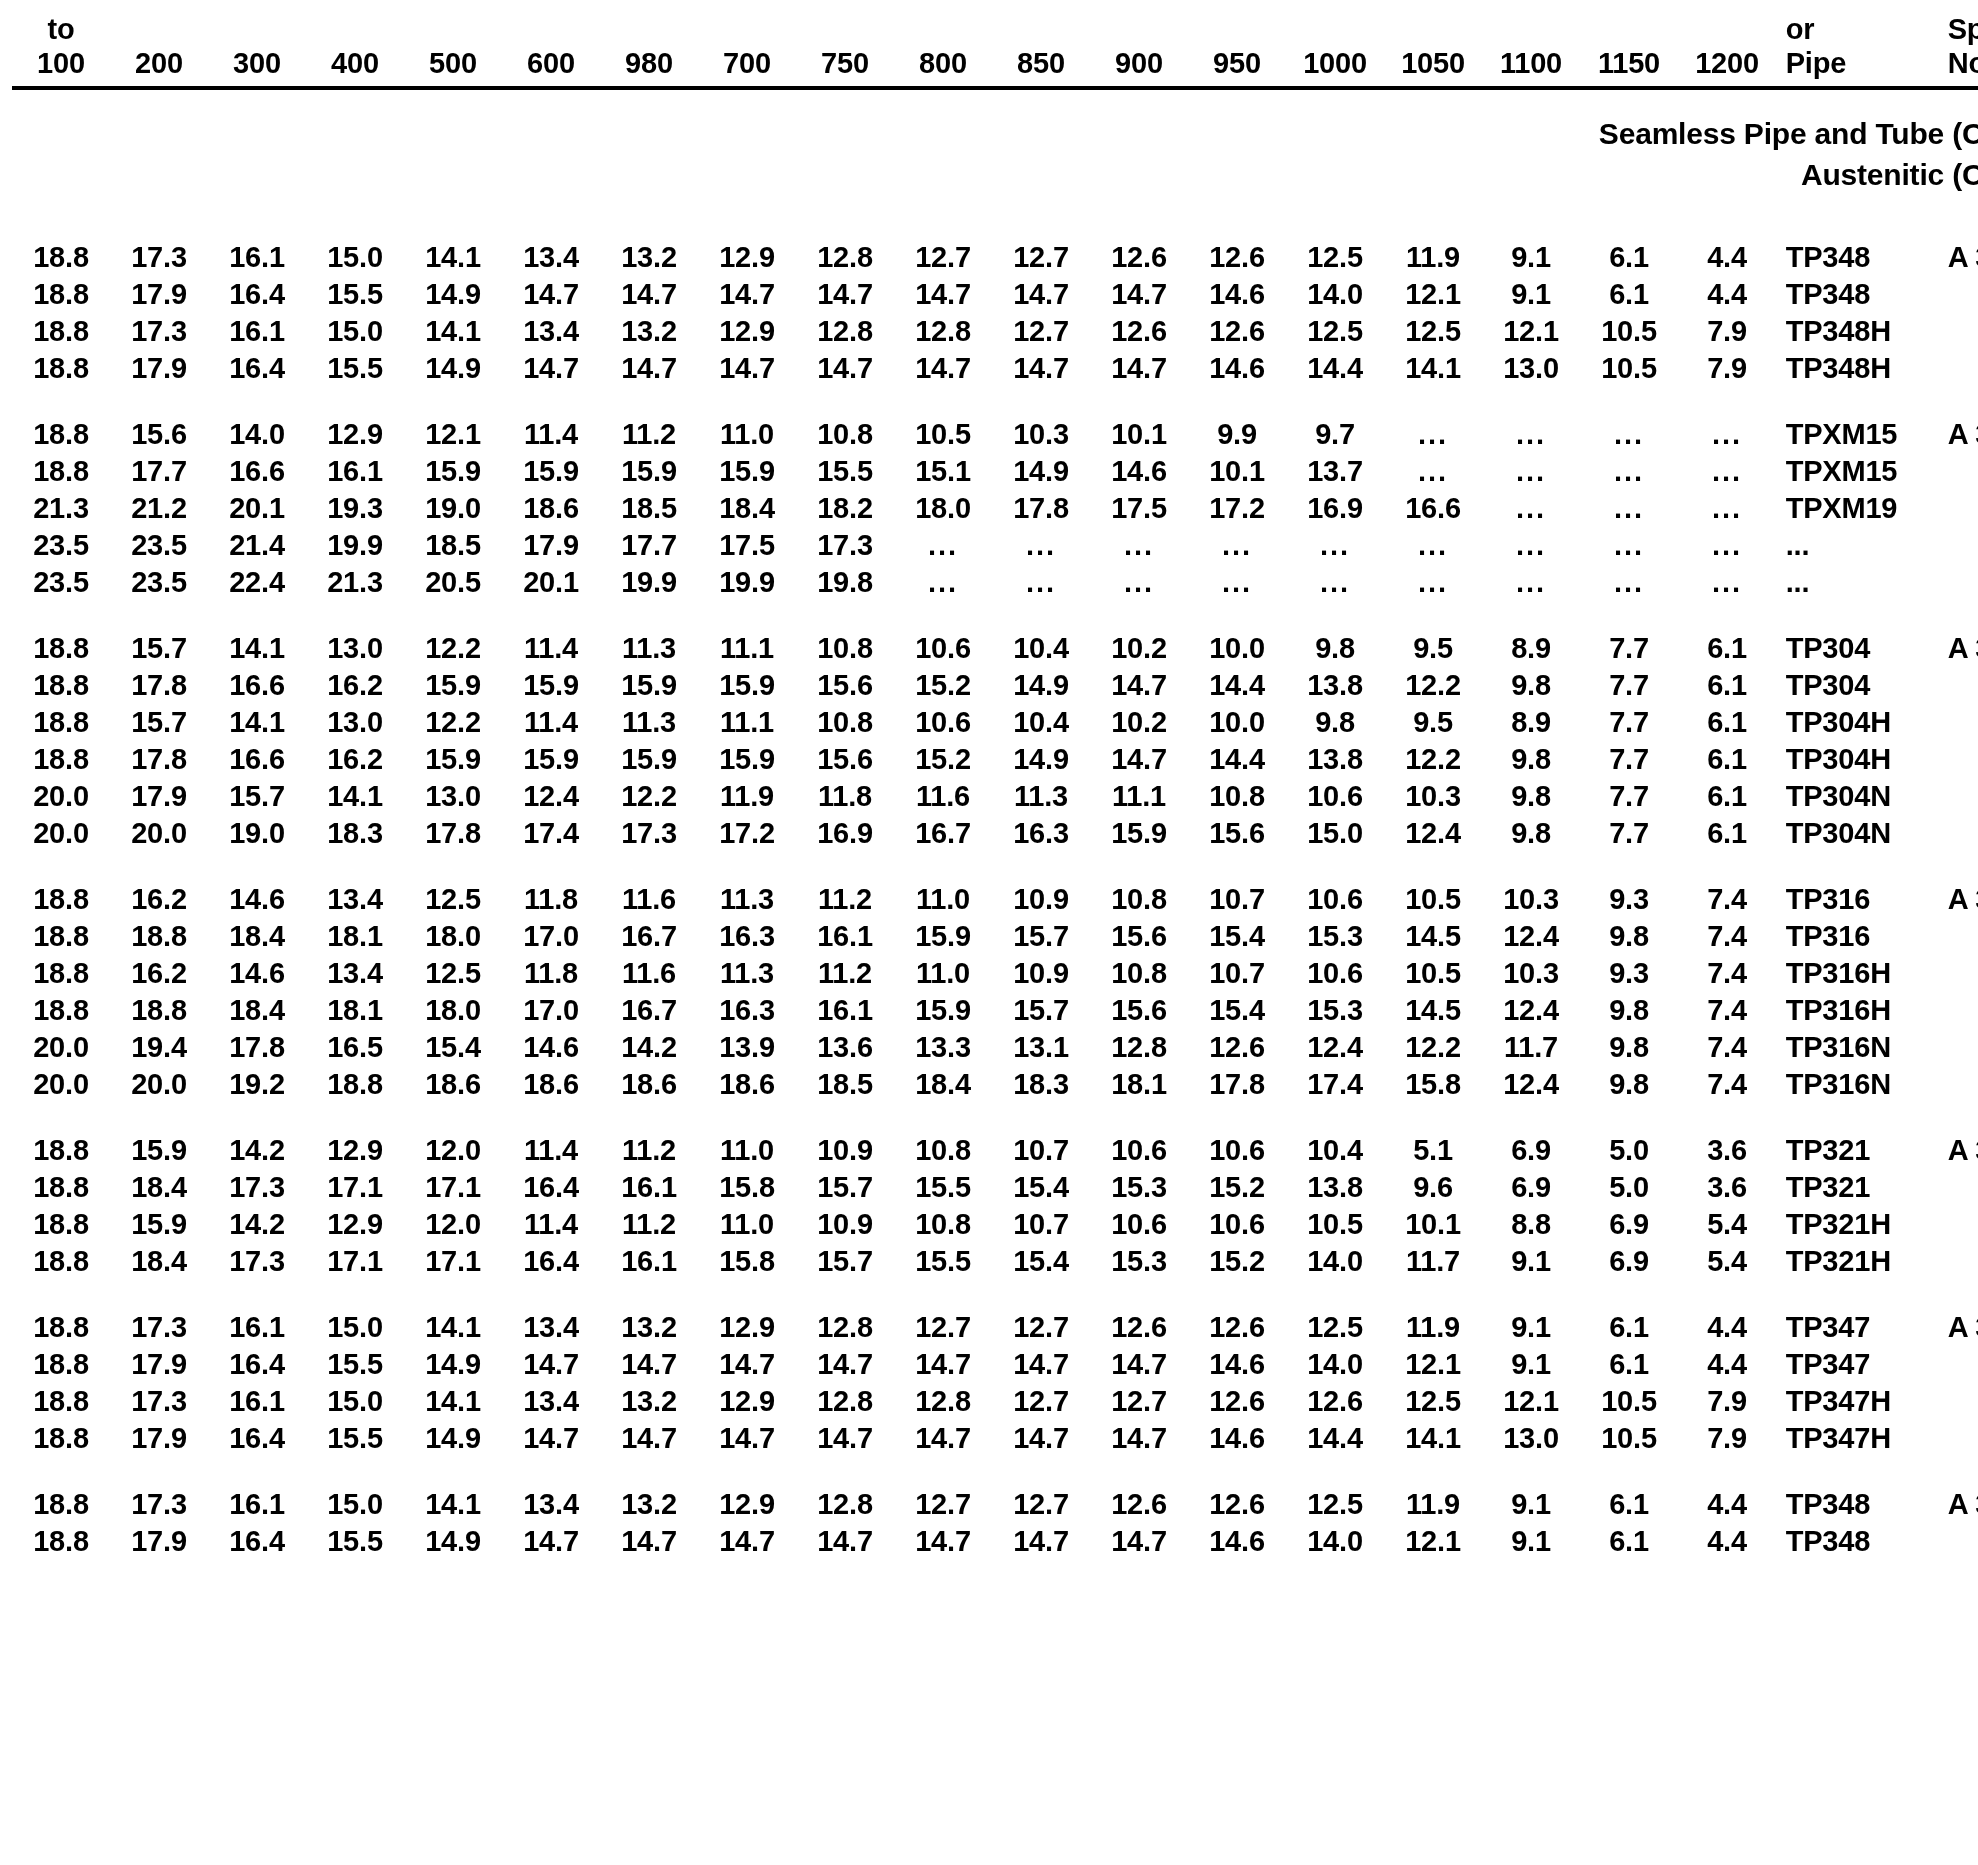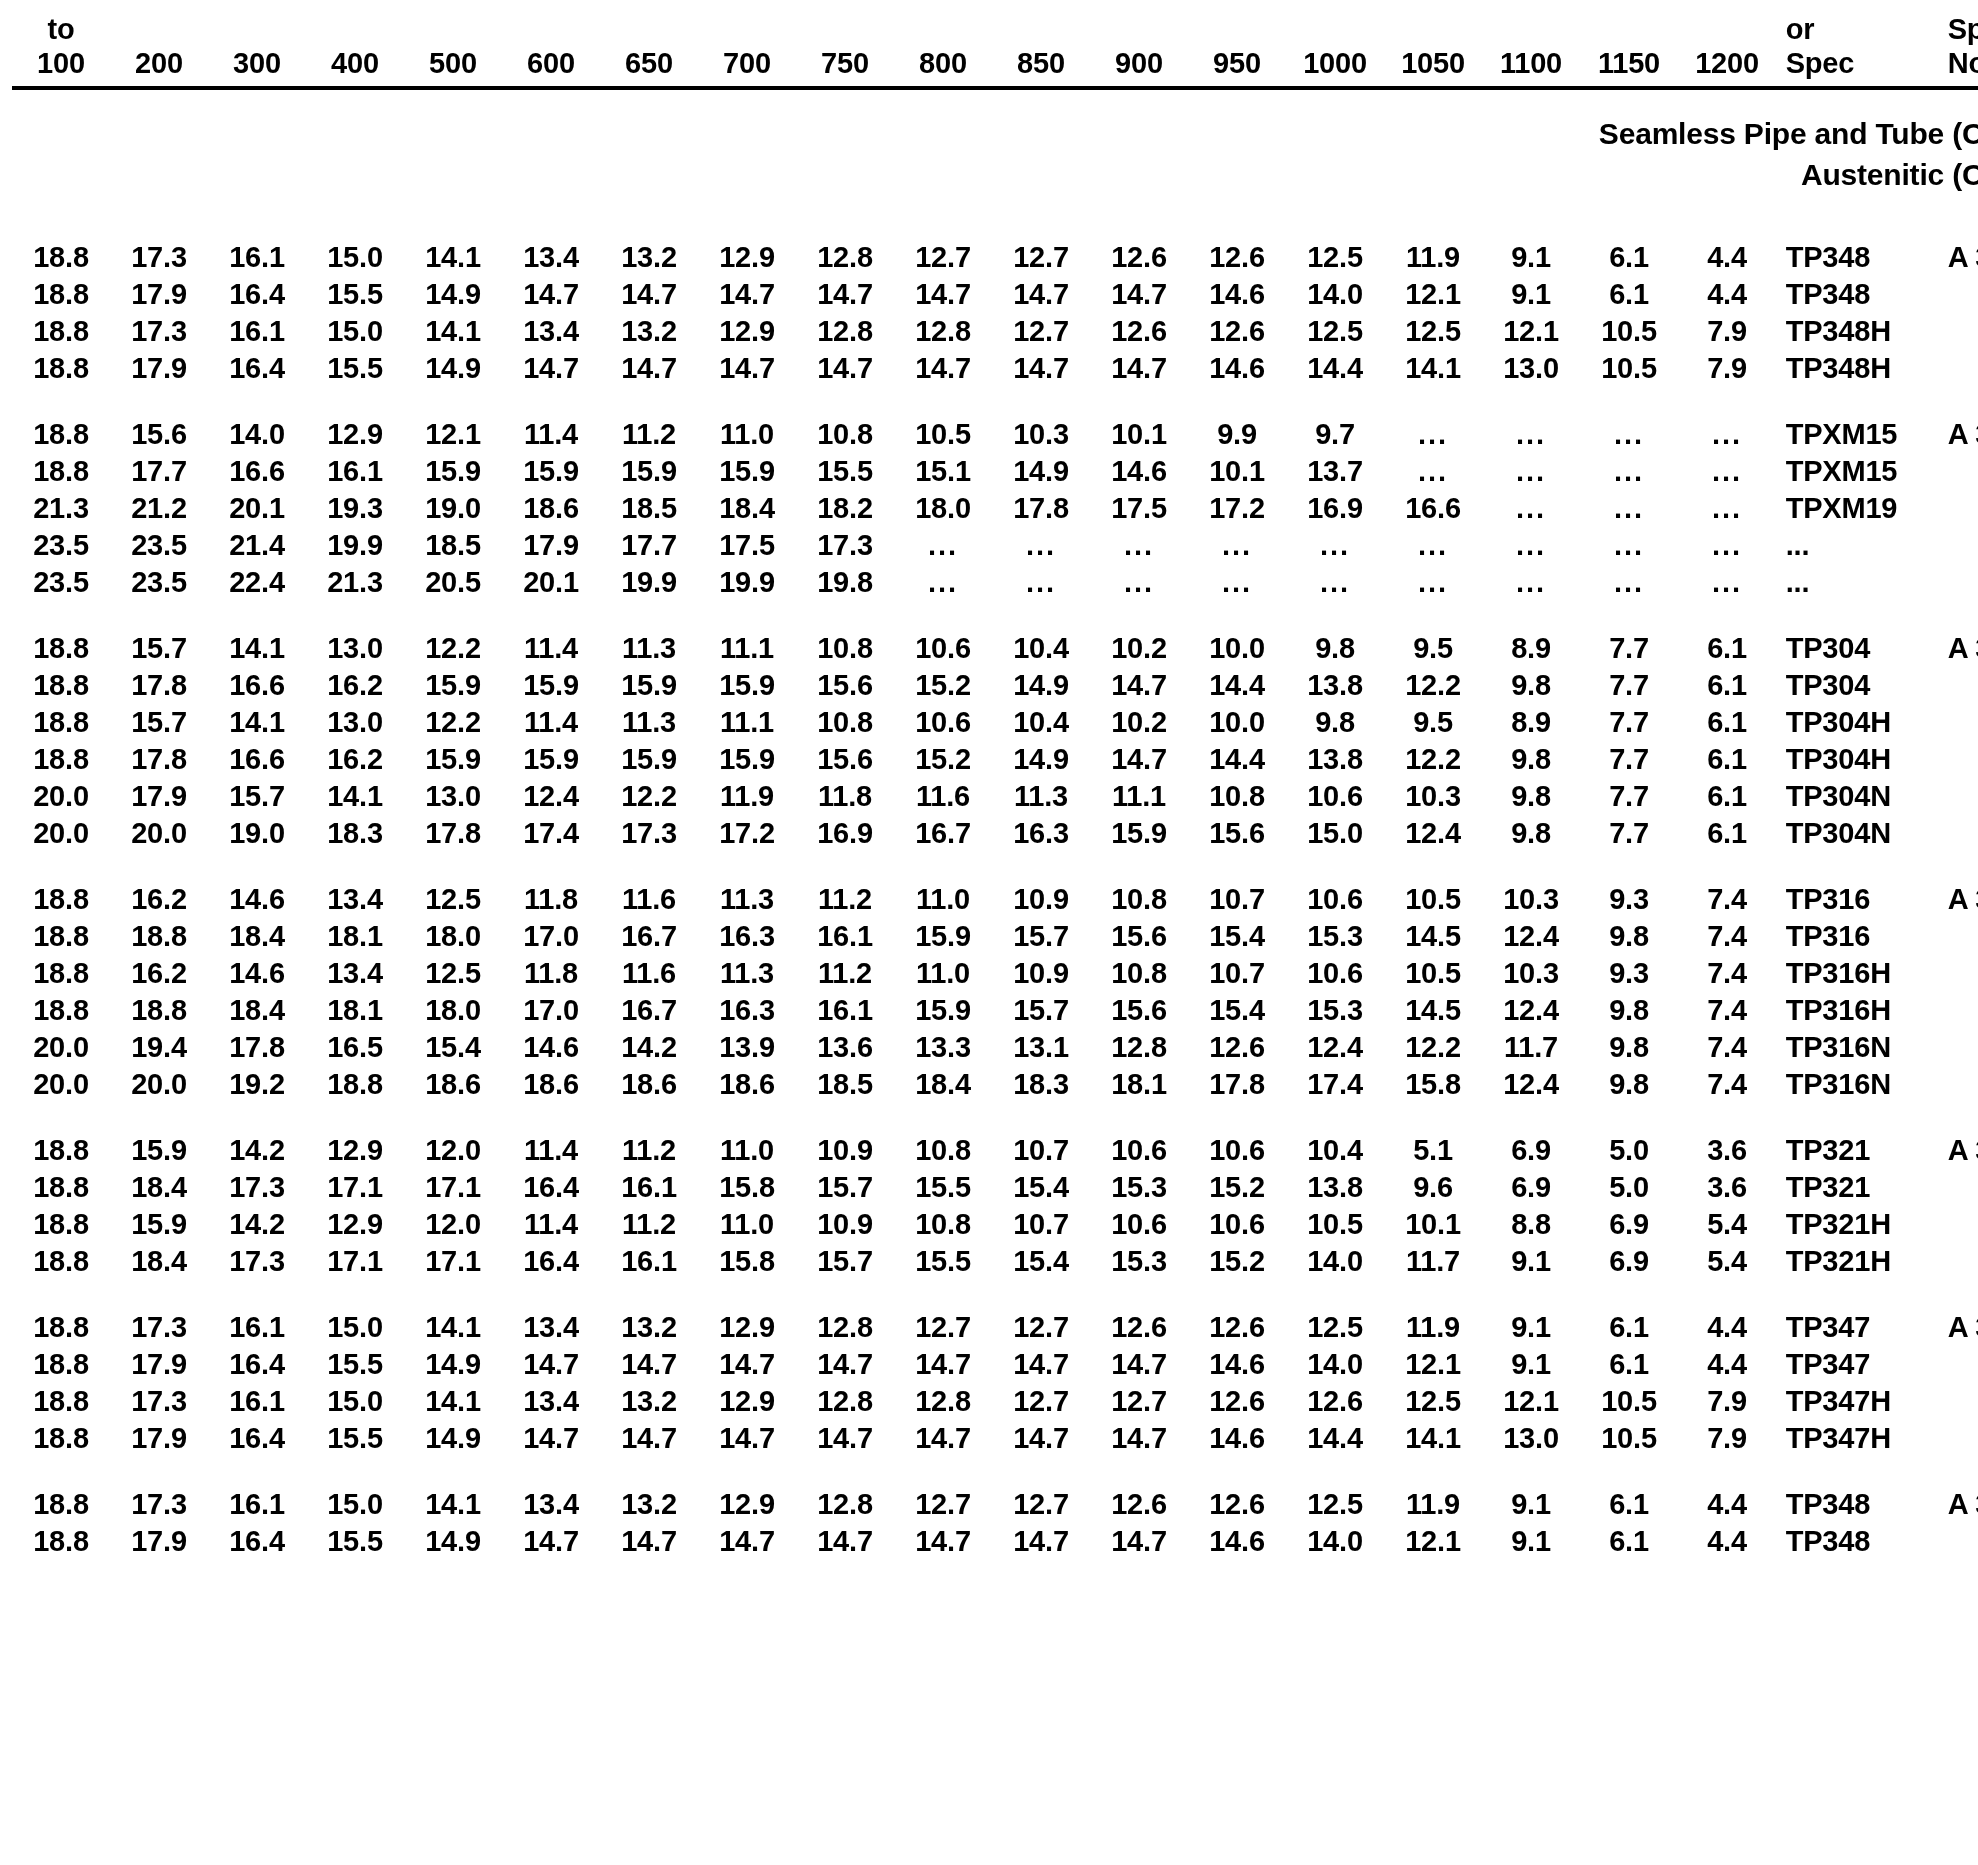--- a/index.html
+++ b/index.html
@@ -122,35 +122,35 @@
       <tr class="head-row">
         <th class="first-col-head">
           <span class="sub-to">to</span>
           <span>100</span>
         </th>
         <th><span class="sub">&nbsp;</span><span>200</span></th>
         <th><span class="sub">&nbsp;</span><span>300</span></th>
         <th><span class="sub">&nbsp;</span><span>400</span></th>
         <th><span class="sub">&nbsp;</span><span>500</span></th>
         <th><span class="sub">&nbsp;</span><span>600</span></th>
-        <th><span class="sub">&nbsp;</span><span>650</span></th>
+        <th><span class="sub">&nbsp;</span><span>980</span></th>
         <th><span class="sub">&nbsp;</span><span>700</span></th>
         <th><span class="sub">&nbsp;</span><span>750</span></th>
         <th><span class="sub">&nbsp;</span><span>800</span></th>
         <th><span class="sub">&nbsp;</span><span>850</span></th>
         <th><span class="sub">&nbsp;</span><span>900</span></th>
         <th><span class="sub">&nbsp;</span><span>950</span></th>
         <th><span class="sub">&nbsp;</span><span>1000</span></th>
         <th><span class="sub">&nbsp;</span><span>1050</span></th>
         <th><span class="sub">&nbsp;</span><span>1100</span></th>
         <th><span class="sub">&nbsp;</span><span>1150</span></th>
         <th><span class="sub">&nbsp;</span><span>1200</span></th>
         <th class="grade-head">
           <span class="sub">or</span>
-          <span>Spec</span>
+          <span>Pipe</span>
         </th>
         <th class="spec-head">
           <span class="sub">Spec.</span>
           <span>No.</span>
         </th>
       </tr>
     </thead>
     <tbody id="table-body">
         <tr class="spacer">
           <td colspan="20" style="height: 23px; line-height: 23px;">&nbsp;</td>

